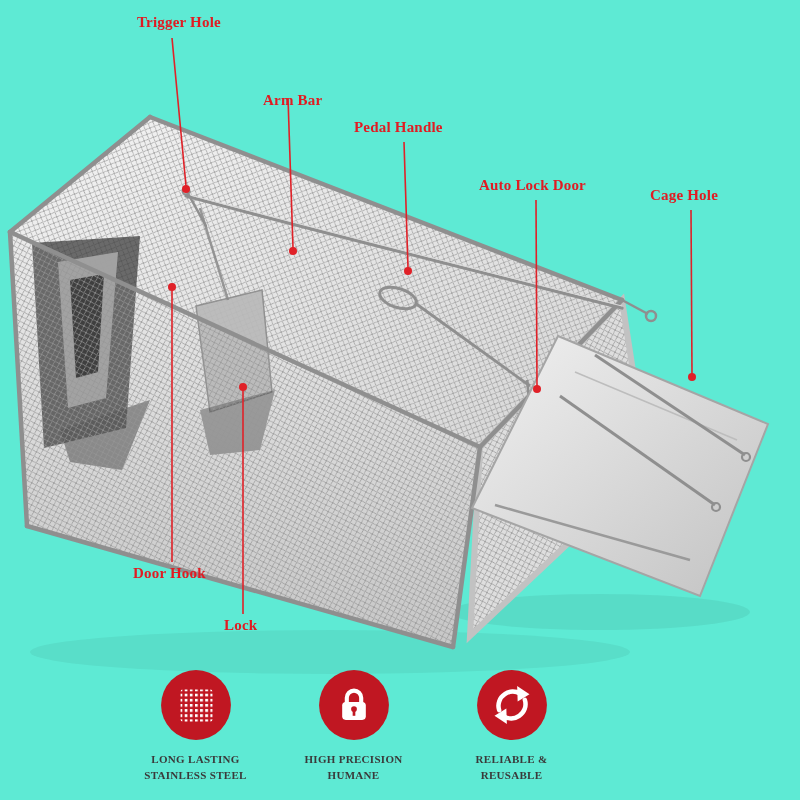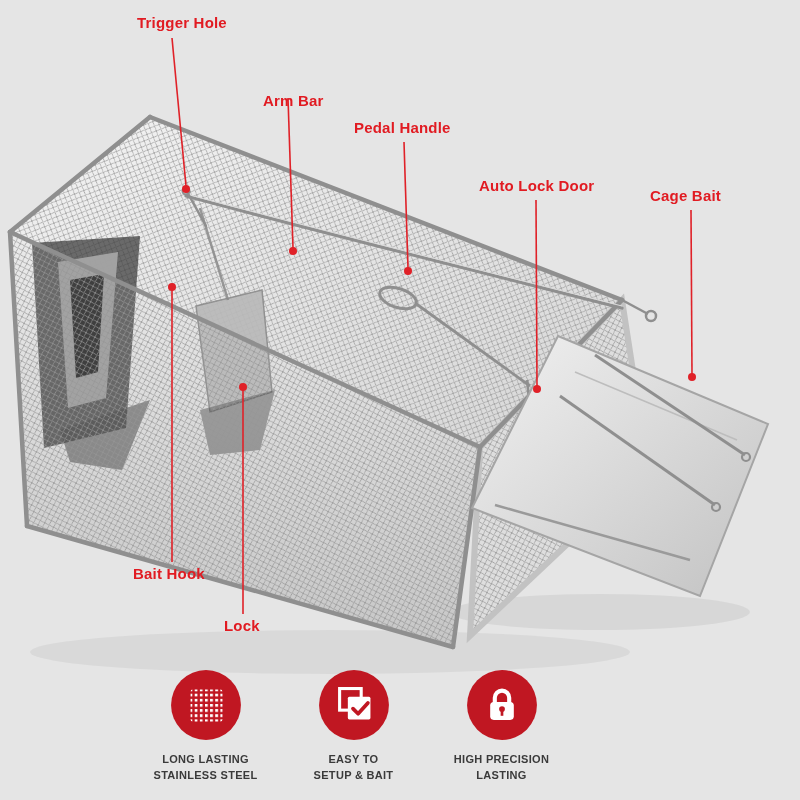--- a/index.html
+++ b/index.html
@@ -1,20 +1,20 @@
 <!DOCTYPE html>
 <html><head>
 <meta charset="utf-8">
 <style>
   html,body{margin:0;padding:0;background:#ffffff;}
-  #page{position:relative;width:800px;height:800px;background:#e5e5e5;overflow:hidden;
-        font-family:Liberation Sans, sans-serif;}
+  #page{position:relative;width:800px;height:800px;background:#5eead4;overflow:hidden;
+        font-family:Liberation Serif, serif;}
   #cage-layer{position:absolute;left:0;top:0;width:800px;height:800px;}
   .label{position:absolute;font-size:15px;font-weight:600;color:#e11b22;white-space:nowrap;letter-spacing:.2px;}
-  #features{position:absolute;left:0;top:668px;width:707px;display:flex;justify-content:center;gap:2px;padding:0;}
+  #features{position:absolute;left:0;top:668px;width:707px;display:flex;justify-content:center;gap:12px;padding:0;}
   .feature{width:146px;display:flex;flex-direction:column;align-items:center;}
   .feature svg{width:74px;height:74px;display:block;}
   .caption{margin-top:10px;font-size:11px;font-weight:700;color:#3a3a3a;text-align:center;
            white-space:pre-line;line-height:1.45;letter-spacing:.3px;}
 </style>
 </head>
 <body>
 
 <div id="page">
 
@@ -127,59 +127,60 @@
       <circle cx="692" cy="377" r="4"></circle>
       <circle cx="172" cy="287" r="4"></circle>
       <circle cx="243" cy="387" r="4"></circle>
     </g>
   </svg>
 
   <div class="label" style="left:137px;top:14px">Trigger Hole</div>
   <div class="label" style="left:263px;top:92px">Arm Bar</div>
   <div class="label" style="left:354px;top:119px">Pedal Handle</div>
   <div class="label" style="left:479px;top:177px">Auto Lock Door</div>
-  <div class="label" style="left:650px;top:187px">Cage Bait</div>
-  <div class="label" style="left:133px;top:565px">Bait Hook</div>
+  <div class="label" style="left:650px;top:187px">Cage Hole</div>
+  <div class="label" style="left:133px;top:565px">Door Hook</div>
   <div class="label" style="left:224px;top:617px">Lock</div>
 
   <div id="features">
 
     <div class="feature">
       <svg viewBox="0 0 72 72">
         <defs>
           <pattern id="dotp" width="5" height="5" patternUnits="userSpaceOnUse">
             <rect x="0" y="0" width="2.7" height="2.7" fill="#ffffff"></rect>
           </pattern>
         </defs>
         <circle cx="36" cy="36" r="34" fill="#c01722"></circle>
         <rect x="21" y="21" width="31" height="31" rx="2" fill="url(#dotp)"></rect>
       </svg>
       <div class="caption">LONG LASTING
 STAINLESS STEEL</div>
     </div>
 
 
-    <div class="feature">
-      <svg viewBox="0 0 72 72">
-        <circle cx="36" cy="36" r="34" fill="#c01722"></circle>
-        <rect x="22" y="20" width="21" height="21" fill="none" stroke="#ffffff" stroke-width="3"></rect>
-        <rect x="30" y="28" width="22" height="22" rx="1.5" fill="#ffffff"></rect>
-        <path d="M35,39.5 l5,5 l9.5,-10.5" fill="none" stroke="#c01722" stroke-width="3.6" stroke-linecap="round" stroke-linejoin="round"></path>
-      </svg>
-      <div class="caption">EASY TO
-SETUP &amp; BAIT</div>
-    </div>
 
     <div class="feature">
       <svg viewBox="0 0 72 72">
         <circle cx="36" cy="36" r="34" fill="#c01722"></circle>
         <path d="M29,34 v-5 a7,7 0 0 1 14,0 v5" fill="none" stroke="#ffffff" stroke-width="4"></path>
         <rect x="24.5" y="33" width="23" height="17.5" rx="3.5" fill="#ffffff"></rect>
         <circle cx="36" cy="40" r="2.8" fill="#c01722"></circle>
         <rect x="34.7" y="41" width="2.6" height="5.5" fill="#c01722"></rect>
       </svg>
       <div class="caption">HIGH PRECISION
-LASTING</div>
+HUMANE</div>
     </div>
 
+    <div class="feature">
+      <svg viewBox="0 0 72 72">
+        <circle cx="36" cy="36" r="34" fill="#c01722"></circle>
+        <path d="M23.5,41 a13.5,13.5 0 0 1 5.5,-15.5 a13.5,13.5 0 0 1 15,-0.5" fill="none" stroke="#ffffff" stroke-width="4.4" stroke-linecap="round"></path>
+        <polygon points="41,17.5 53,25.5 41.5,32.5" fill="#ffffff"></polygon>
+        <path d="M48.5,31 a13.5,13.5 0 0 1 -5.5,15.5 a13.5,13.5 0 0 1 -15,0.5" fill="none" stroke="#ffffff" stroke-width="4.4" stroke-linecap="round"></path>
+        <polygon points="31,54.5 19,46.5 30.5,39.5" fill="#ffffff"></polygon>
+      </svg>
+      <div class="caption">RELIABLE &amp;
+REUSABLE</div>
+    </div>
 
   </div>
 </div>
 
 </body></html>

